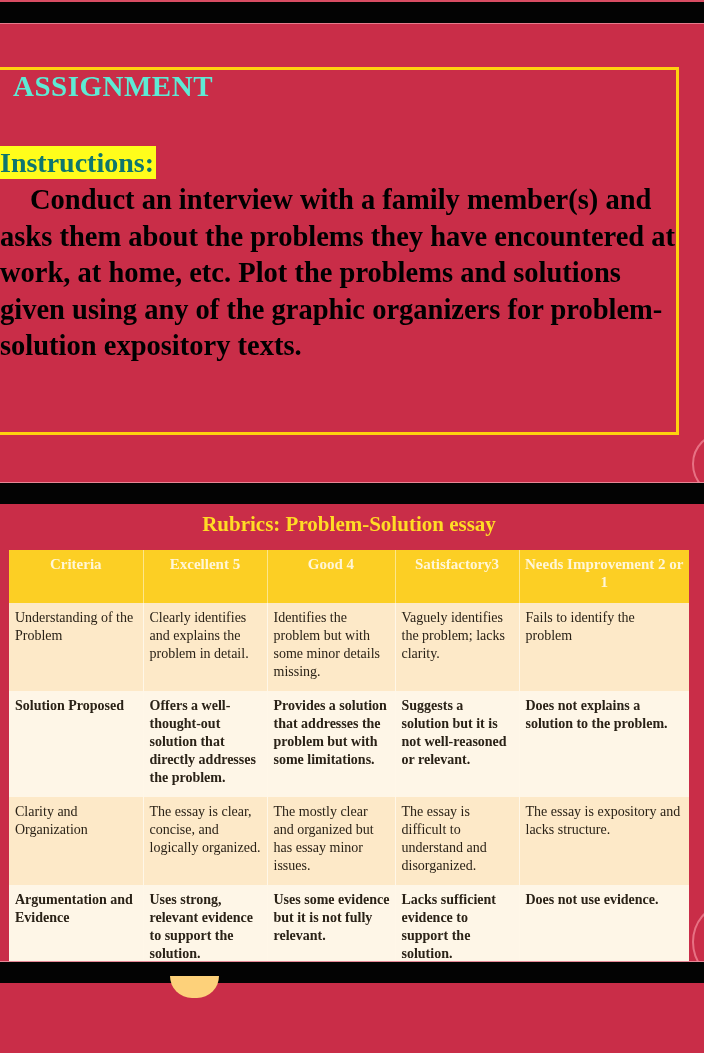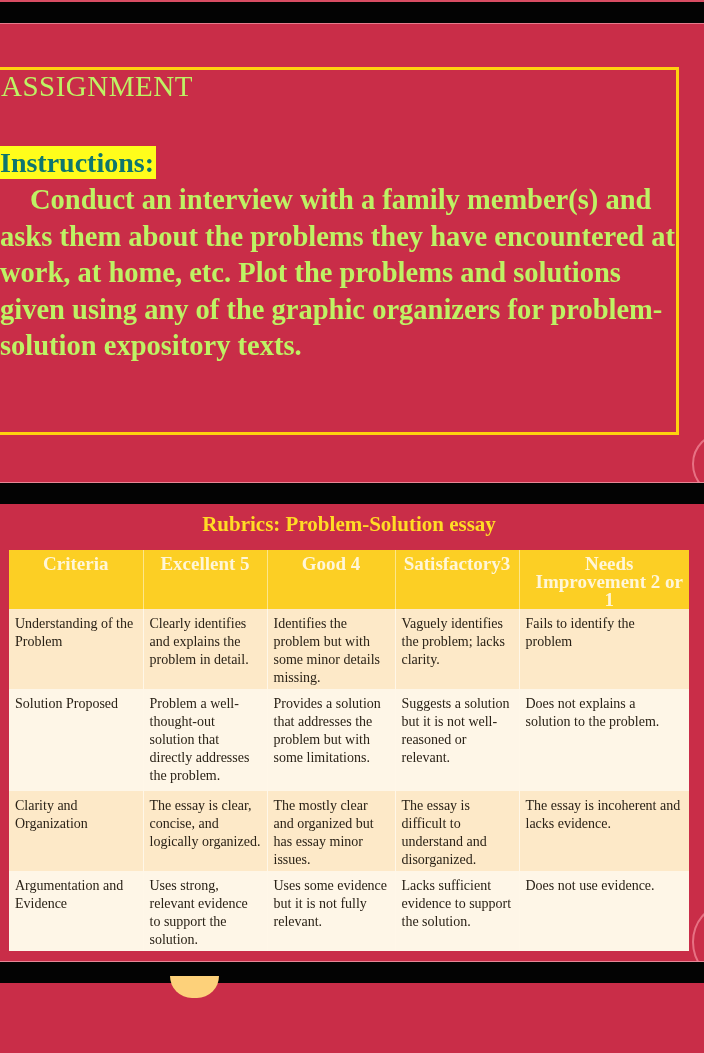--- a/index.html
+++ b/index.html
@@ -12,60 +12,60 @@
   .bar-top { top:0; height:23px; border-bottom:1px solid #e67b8c; }
   .bar-top-line { position:absolute; left:0; top:0; width:704px; height:2px; background:#d94d63; }
   .bar-mid { top:482px; height:21px; border-top:1px solid #e68796; }
   .bar-bot { top:961px; height:21px; border-top:1px solid #e68796; }
 
   .assign-box {
     position:absolute; left:-4px; top:67px; width:683px; height:368px;
     border:3px solid #ffd10f; box-sizing:border-box;
   }
   .assign-title {
-    position:absolute; left:1px; top:70px;
-    font-size:29px; font-weight:normal; color:#bef264; letter-spacing:0.5px;
+    position:absolute; left:13px; top:70px;
+    font-size:29px; font-weight:bold; color:#5eead4; letter-spacing:0.5px;
   }
   .instr-label {
     position:absolute; left:0; top:146px; padding:0 2px 0 0;
     background:#fffd1b; color:#0f766e;
     font-size:28px; font-weight:bold; line-height:33px;
   }
   .instr-text {
     position:absolute; left:0; top:182px; width:680px;
-    color:#bef264; font-size:28.5px; font-weight:bold; line-height:36.6px;
+    color:#000000; font-size:28.5px; font-weight:bold; line-height:36.6px;
     text-indent:30px;
   }
 
   .arc { position:absolute; border-radius:50%; border:2px solid rgba(255,170,180,0.55); }
   .arc1 { left:692px; top:432px; width:60px; height:60px; }
   .arc2 { left:692px; top:905px; width:60px; height:70px; }
 
   .rubric-title {
     position:absolute; left:0; top:512px; width:698px; text-align:center;
     color:#ffdc25; font-size:21px; font-weight:bold;
   }
   table.rubric {
     position:absolute; left:9px; top:550px; width:680px;
     border-collapse:collapse; table-layout:fixed;
     font-size:14px; line-height:18px; color:#2a2217;
   }
   table.rubric th {
-    background:#fccf24; color:#fff6d8; font-weight:bold; font-size:19px;
+    background:#fccf24; color:#fff6d8; font-weight:bold; font-size:15px;
     text-align:center; vertical-align:top; padding:5px 4px 0 4px; height:48px;
     border-right:1px solid #fde68a;
   }
-  table.rubric th:last-child { border-right:none;padding-left:14px; }
+  table.rubric th:last-child { border-right:none; }
   table.rubric td {
-    vertical-align:top; padding:6px 5px 2px 6px;
+    vertical-align:top; padding:6px 5px 10px 6px;
     border-right:1px solid #fff7e8;
   }
   table.rubric td:last-child { border-right:none;margin-left:8px; }
   tr.odd td { background:#fde9c8; }
-  tr.even td { background:#fef6e7; }
+  tr.even td { background:#fef6e7;font-weight:bold; }
 
   .sun-bump {
     position:absolute; left:170px; top:976px; width:49px; height:22px;
     background:#fdd17a; border-radius:0 0 25px 25px;
   }
 </style>
 </head>
 <body>
 
 <div class="bar bar-top">
@@ -104,31 +104,31 @@
     <tbody>
       <tr class="odd" style="height:80px">
         <td>Understanding of the Problem</td>
         <td>Clearly identifies and explains the problem in detail.</td>
         <td>Identifies the problem but with some minor details missing.</td>
         <td>Vaguely identifies the problem; lacks clarity.</td>
         <td>Fails to identify the problem</td>
       </tr>
       <tr class="even" style="height:102px">
         <td>Solution Proposed</td>
-        <td>Problem a well-thought-out solution that directly addresses the problem.</td>
+        <td>Offers a well-thought-out solution that directly addresses the problem.</td>
         <td>Provides a solution that addresses the problem but with some limitations.</td>
         <td>Suggests a solution but it is not well-reasoned or relevant.</td>
         <td>Does not explains a solution to the problem.</td>
       </tr>
       <tr class="odd" style="height:80px">
         <td>Clarity and Organization</td>
         <td>The essay is clear, concise, and logically organized.</td>
         <td>The mostly clear and organized but has essay minor issues.</td>
         <td>The essay is difficult to understand and disorganized.</td>
-        <td>The essay is incoherent and lacks evidence.</td>
+        <td>The essay is expository and lacks structure.</td>
       </tr>
       <tr class="even" style="height:78px">
         <td>Argumentation and Evidence</td>
         <td>Uses strong, relevant evidence to support the solution.</td>
         <td>Uses some evidence but it is not fully relevant.</td>
         <td>Lacks sufficient evidence to support the solution.</td>
         <td>Does not use evidence.</td>
       </tr>
     </tbody>
   </table>

